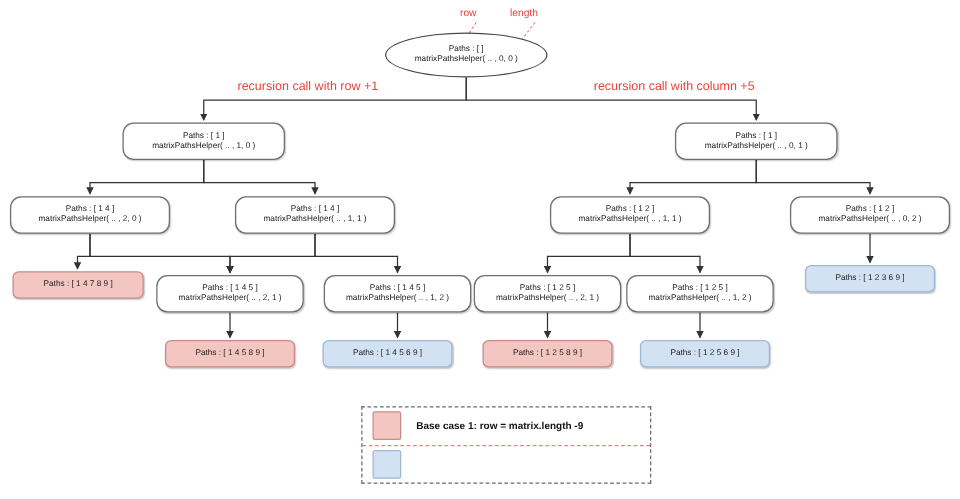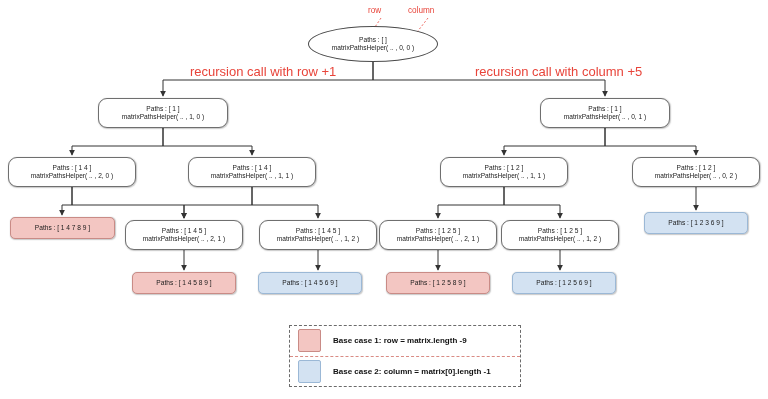--- a/index.html
+++ b/index.html
@@ -25,21 +25,21 @@
   .node.root{
     border-radius:50%;box-shadow:none;border:1px solid #4a4a4a;
   }
   .node.leaf{
     border-radius:5px;justify-content:center;
   }
   .node.leaf-red{background:#f3c6c2;border:1px solid #c98b86;}
   .node.leaf-blue{background:#d3e2f2;border:1px solid #9bb8d6;}
 
   .edge-label{
-    position:absolute;color:#e8443a;font-size:13px;white-space:nowrap;
+    position:absolute;color:#e8443a;font-size:10px;white-space:nowrap;
   }
   .ptr-label{
     position:absolute;color:#e8443a;font-size:8.2px;white-space:nowrap;
   }
 
   .legend{
     position:absolute;left:289px;top:325px;width:232px;height:62px;
     border:1px dashed #6b6b6b;box-sizing:border-box;
     display:flex;flex-direction:column;
   }
@@ -90,21 +90,21 @@
     <path d="M184,250 L184,270" fill="none" stroke="#333" stroke-width="1" marker-end="url(#ah)"></path>
     <path d="M318,250 L318,270" fill="none" stroke="#333" stroke-width="1" marker-end="url(#ah)"></path>
     <path d="M438,250 L438,270" fill="none" stroke="#333" stroke-width="1" marker-end="url(#ah)"></path>
     <path d="M560,250 L560,270" fill="none" stroke="#333" stroke-width="1" marker-end="url(#ah)"></path>
 
     <path d="M381,18 L369,36" fill="none" stroke="#e8443a" stroke-width="0.8" stroke-dasharray="2,2" marker-end="url(#ahr)"></path>
     <path d="M428,18 L414,36" fill="none" stroke="#e8443a" stroke-width="0.8" stroke-dasharray="2,2" marker-end="url(#ahr)"></path>
   </svg>
 
   <div class="ptr-label" style="left:368px;top:6px;">row</div>
-  <div class="ptr-label" style="left:408px;top:6px;">column</div>
+  <div class="ptr-label" style="left:408px;top:6px;">length</div>
 
   <div class="edge-label" style="left:190px;top:64px;">recursion call with row +1</div>
   <div class="edge-label" style="left:475px;top:64px;">recursion call with column +5</div>
 
   <div class="node root" style="left:308px;top:26px;width:130px;height:36px;">
     <div class="l1">Paths : [ ]</div>
     <div class="l2">matrixPathsHelper( .. , 0, 0 )</div>
   </div>
 
   <div class="node" style="left:98px;top:98px;width:130px;height:30px;">
@@ -181,17 +181,16 @@
     <div class="l1">Paths : [ 1 2 5 6 9 ]</div>
   </div>
 
   <div class="legend">
     <div class="legend-row top">
       <div class="legend-sw red"></div>
       <div class="legend-txt">Base  case 1: row = matrix.length -9</div>
     </div>
     <div class="legend-row">
       <div class="legend-sw blue"></div>
-      <div class="legend-txt">Base  case 2: column = matrix[0].length -1</div>
     </div>
   </div>
 
 </div>
 
 </body></html>

